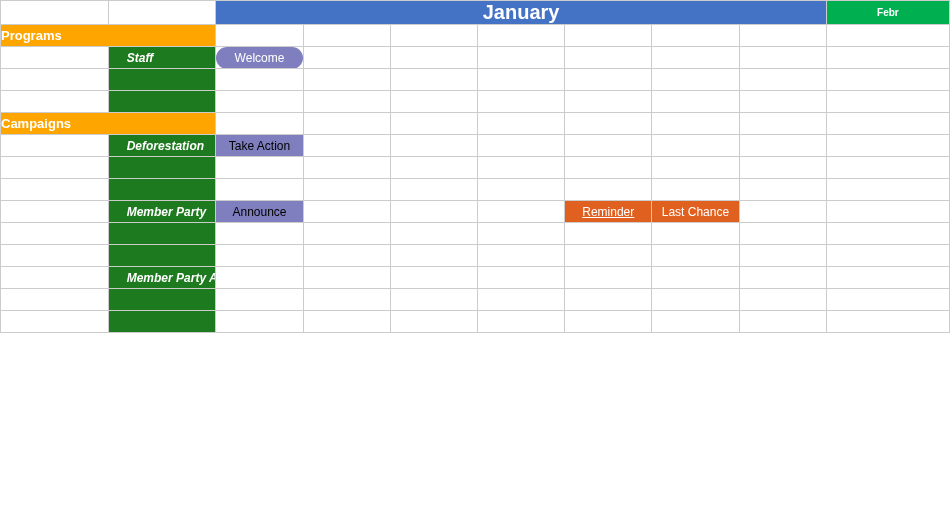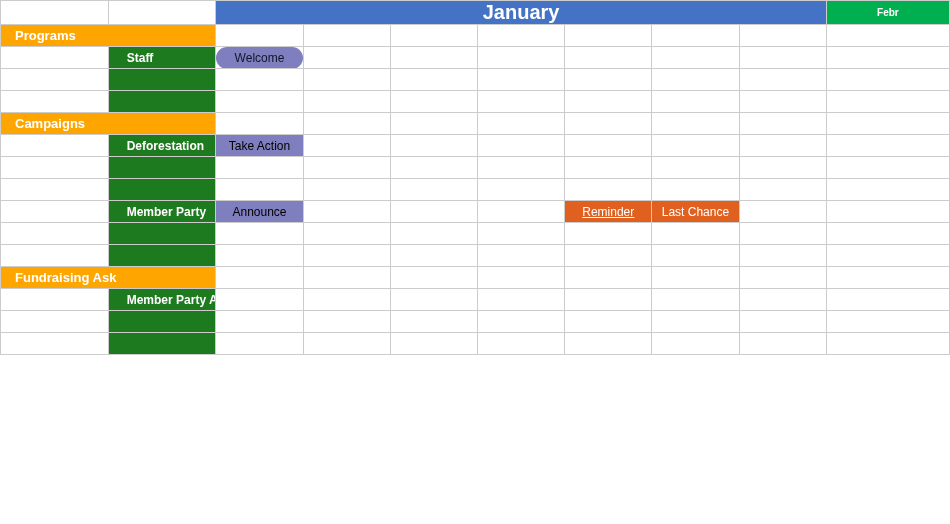--- a/index.html
+++ b/index.html
@@ -41,36 +41,36 @@
     .header-january { background: #4472C4; color: #fff; font-weight: bold; font-size: 20px; text-align: center; }
     .header-february { background: #00B050; color: #fff; font-weight: bold; font-size: 10px; text-align: center; }
 
     
     .cat-programs    { background: #FFA500; color: #fff; font-weight: bold; font-size: 13px; }
     .cat-campaigns   { background: #FFA500; color: #fff; font-weight: bold; font-size: 13px; }
     .cat-events      { background: #FFA500; color: #fff; font-weight: bold; font-size: 13px; }
     .cat-fundraising { background: #FFA500; color: #fff; font-weight: bold; font-size: 13px; }
 
     
-    .sub-green { background: #1E7A1E; color: #fff; font-weight: bold; font-size: 12px; }
+    .sub-green { background: #1E7A1E; color: #fff; font-weight: bold; font-size: 12px; font-style: italic; }
 
     
     .row-empty-green { background: #1E7A1E; }
 
     
-    .event-welcome     { background: #7F7FBF; color: #0f172a; text-align: center; border-radius: 11px; }
+    .event-welcome     { background: #7F7FBF; color: #ffffff; text-align: center; border-radius: 11px; }
     .event-take-action { background: #7F7FBF; color: #000; text-align: center; }
     .event-announce    { background: #7F7FBF; color: #000; text-align: center; }
     .event-reminder    { background: #E06020; color: #fff; text-align: center; text-decoration: underline; }
     .event-last-chance { background: #E06020; color: #fff; text-align: center; }
 
     
     .cell-white { background: #fff; }
 
-    .cat-span { padding-left: 14px; margin-left: 32px; }
+    .cat-span { padding-left: 0; margin-left: 32px; }
     .sub-span { padding-left: 18px; }
   </style>
 </head>
 <body>
 
 <div class="grid-container">
   <table>
 
     <colgroup>
       <col class="col-cat">
@@ -227,31 +227,20 @@
         <td class="cell-white"></td>
         <td class="cell-white"></td>
         <td class="cell-white"></td>
         <td class="cell-white"></td>
         <td class="cell-white"></td>
         <td class="cell-white"></td>
         <td class="cell-white"></td>
         <td class="cell-white"></td>
       </tr>
 
-      <tr>
-        <td colspan="2" class="cat-fundraising cat-span">Fundraising Ask</td>
-        <td class="cell-white"></td>
-        <td class="cell-white"></td>
-        <td class="cell-white"></td>
-        <td class="cell-white"></td>
-        <td class="cell-white"></td>
-        <td class="cell-white"></td>
-        <td class="cell-white"></td>
-        <td class="cell-white"></td>
-      </tr>
 
       <tr>
         <td class="cell-white"></td>
         <td class="sub-green sub-span">Member Party Ask</td>
         <td class="cell-white"></td>
         <td class="cell-white"></td>
         <td class="cell-white"></td>
         <td class="cell-white"></td>
         <td class="cell-white"></td>
         <td class="cell-white"></td>

